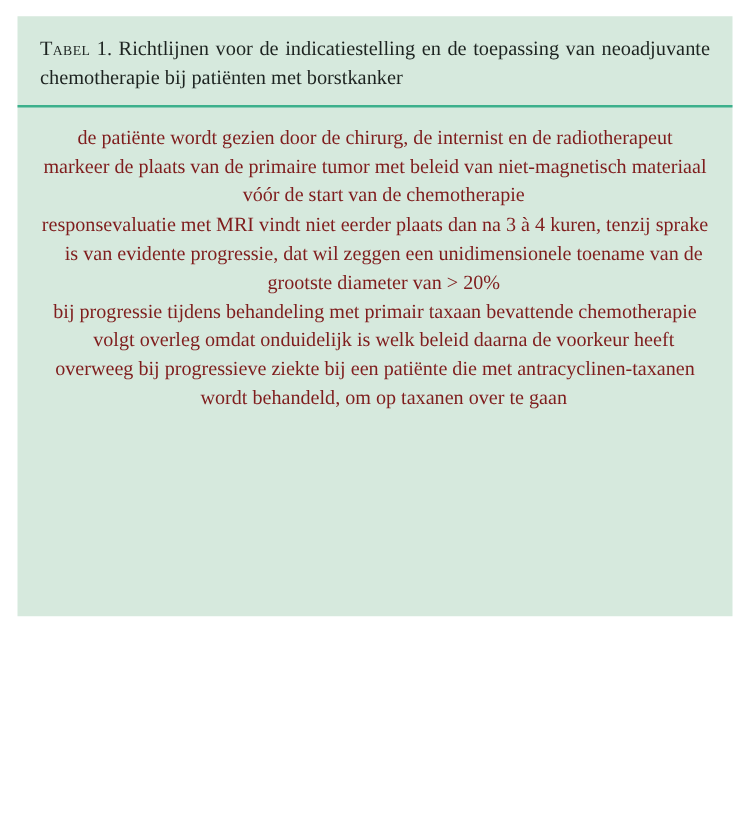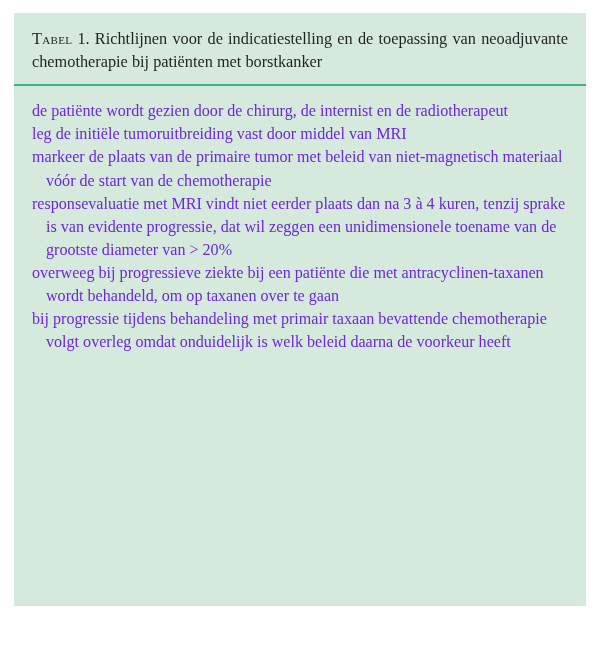--- a/index.html
+++ b/index.html
@@ -12,21 +12,21 @@
     height: 650px;
     font-family: "Liberation Serif", "DejaVu Serif", serif;
     overflow: hidden;
   }
 
   #table-panel {
     position: absolute;
     left: 14px;
     top: 13px;
     width: 572px;
-    height: 593px;
+    height: 480px;
     background: #d6e9dd;
     box-sizing: border-box;
     display: flex;
     flex-direction: column;
   }
 
   #table-caption {
     padding: 14px 18px 11px 18px;
     font-size: 16.3px;
     line-height: 1.42;
@@ -53,42 +53,42 @@
 
   #guideline-list {
     list-style: none;
     margin: 0;
     padding: 13px 18px 10px 18px;
   }
 
   .guideline-item {
     font-size: 16.1px;
     line-height: 1.435;
-    color: #6d28d9;
+    color: #7f1d1d;
     padding-left: 14px;
     text-indent: -14px;
     margin-bottom: 0px;
     -webkit-hyphens: none;
     hyphens: none;
     white-space: normal;
+    text-align: center;
   }
 </style>
 </head>
 <body>
 
 <div id="table-panel">
 
   <div id="table-caption">
     <span id="caption-label">Tabel</span><span>&nbsp;</span><span>1.</span><span>&nbsp;</span><span>Richtlijnen voor de indicatiestelling en de toepassing van neoadjuvante chemotherapie bij patiënten met borstkanker</span>
   </div>
 
   <div id="caption-divider"></div>
 
   <ul id="guideline-list">
     <li class="guideline-item">de patiënte wordt gezien door de chirurg, de internist en de radiotherapeut</li>
-    <li class="guideline-item">leg de initiële tumoruitbreiding vast door middel van MRI</li>
     <li class="guideline-item">markeer de plaats van de primaire tumor met beleid van niet-magnetisch materiaal vóór de start van de chemotherapie</li>
     <li class="guideline-item">responsevaluatie met MRI vindt niet eerder plaats dan na 3 à 4 kuren, tenzij sprake is van evidente progressie, dat wil zeggen een unidimensionele toename van de grootste diameter van &gt; 20%</li>
+    <li class="guideline-item">bij progressie tijdens behandeling met primair taxaan bevattende chemotherapie volgt overleg omdat onduidelijk is welk beleid daarna de voorkeur heeft</li>
     <li class="guideline-item">overweeg bij progressieve ziekte bij een patiënte die met antracyclinen-taxanen wordt behandeld, om op taxanen over te gaan</li>
-    <li class="guideline-item">bij progressie tijdens behandeling met primair taxaan bevattende chemotherapie volgt overleg omdat onduidelijk is welk beleid daarna de voorkeur heeft</li>
   </ul>
 
 </div>
 
 </body></html>

